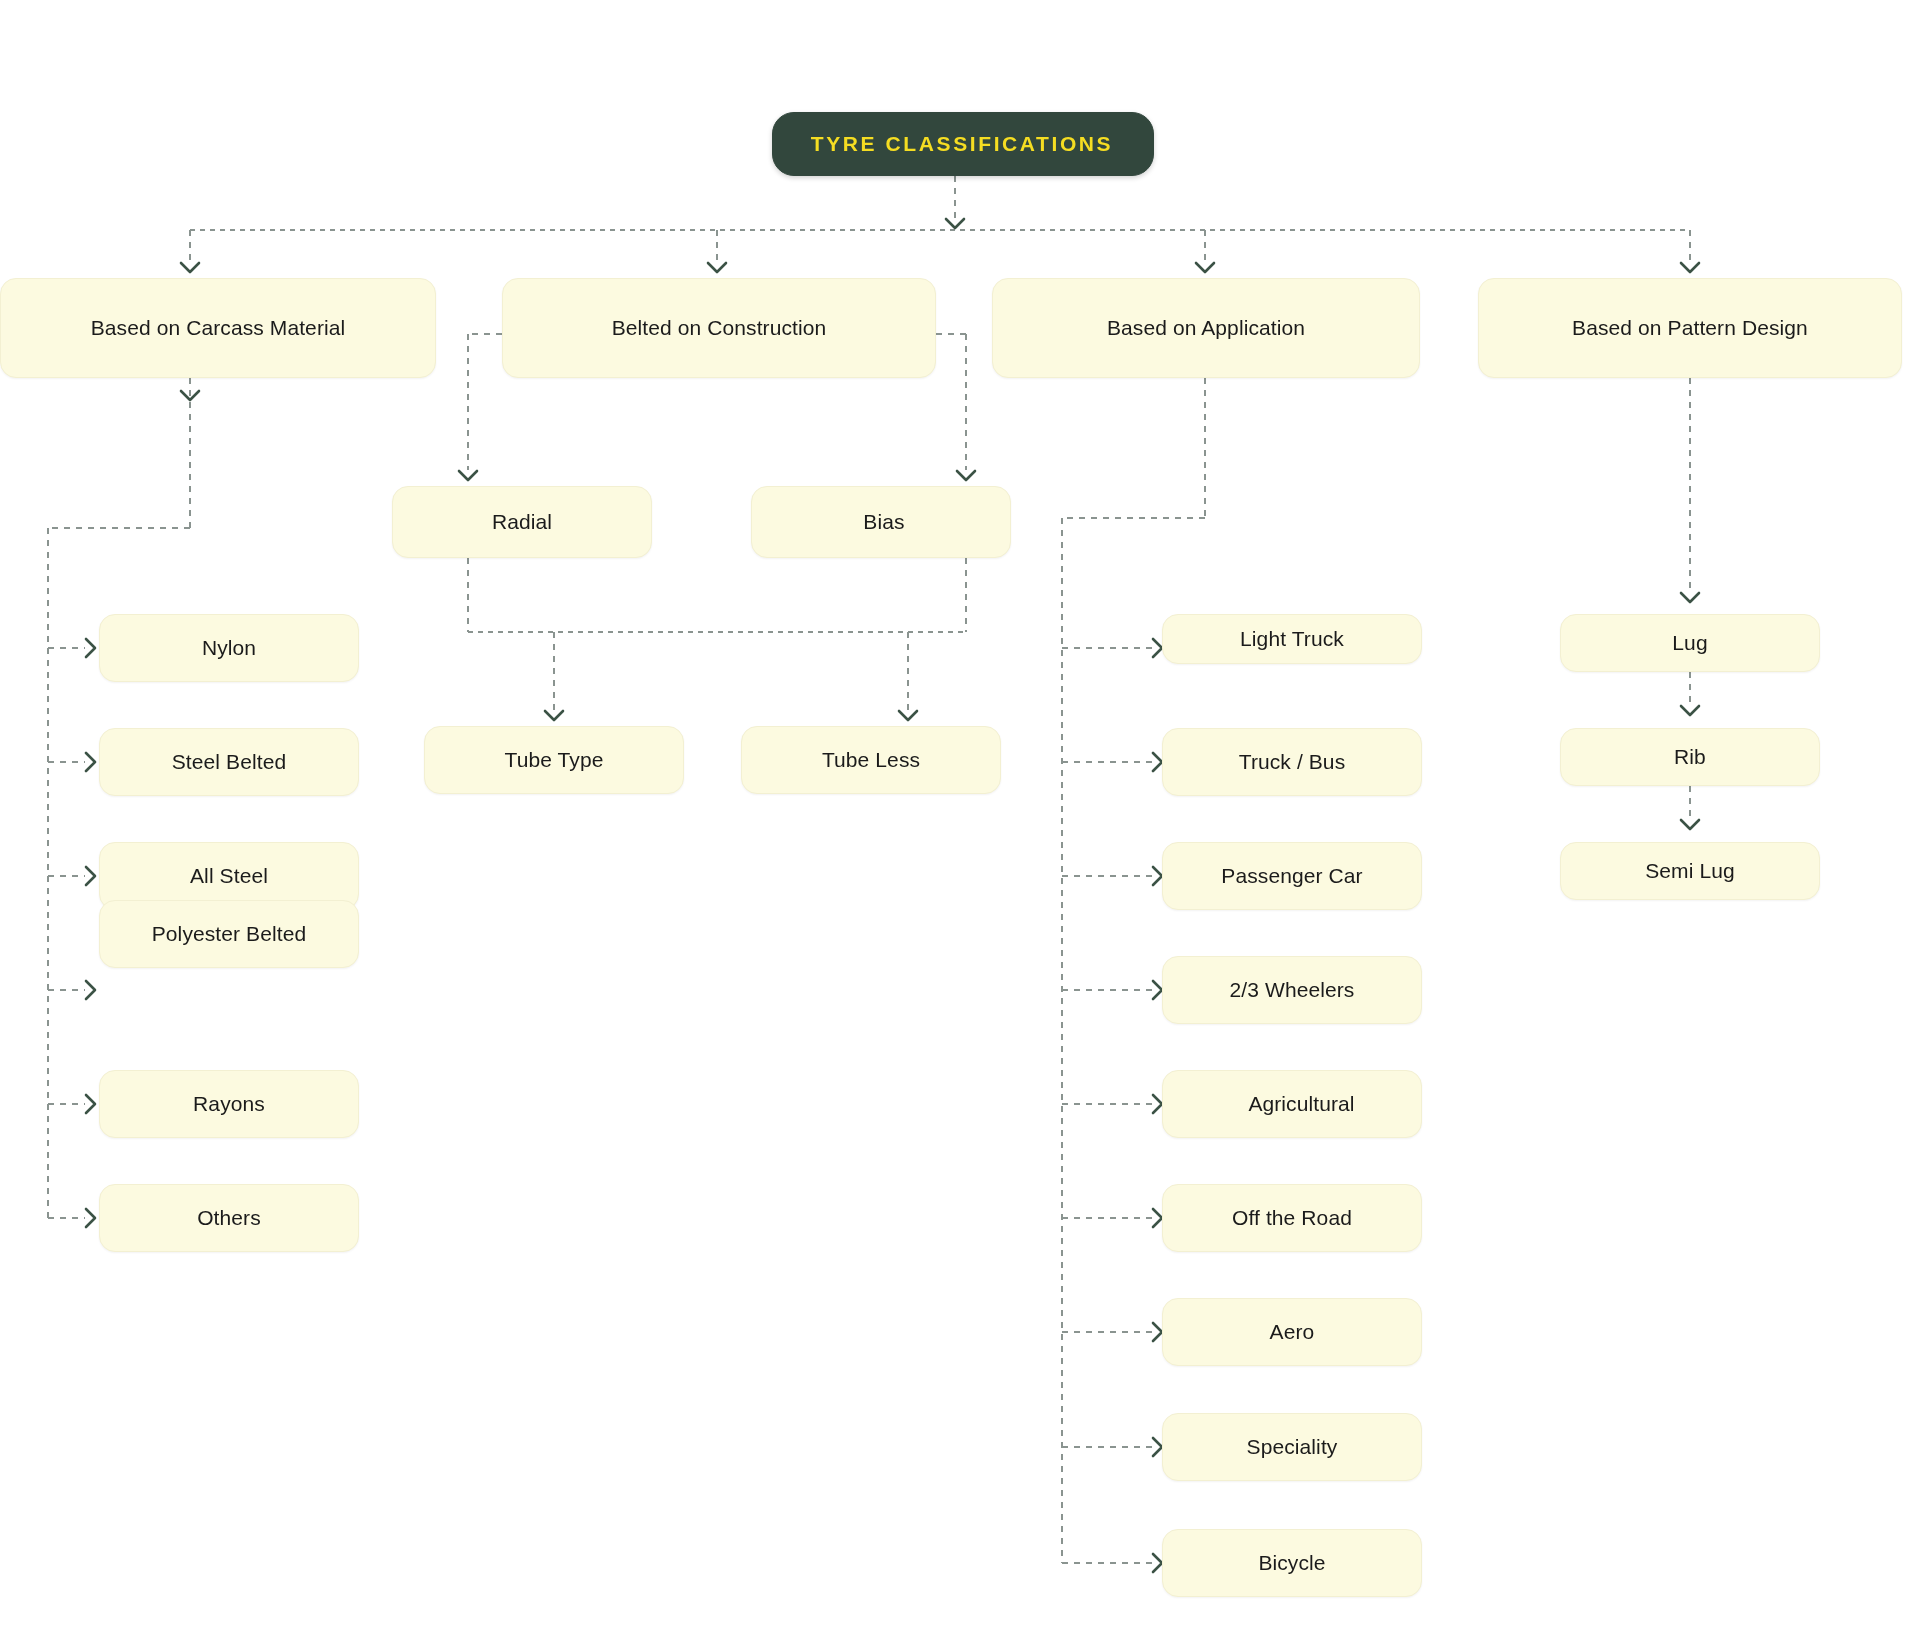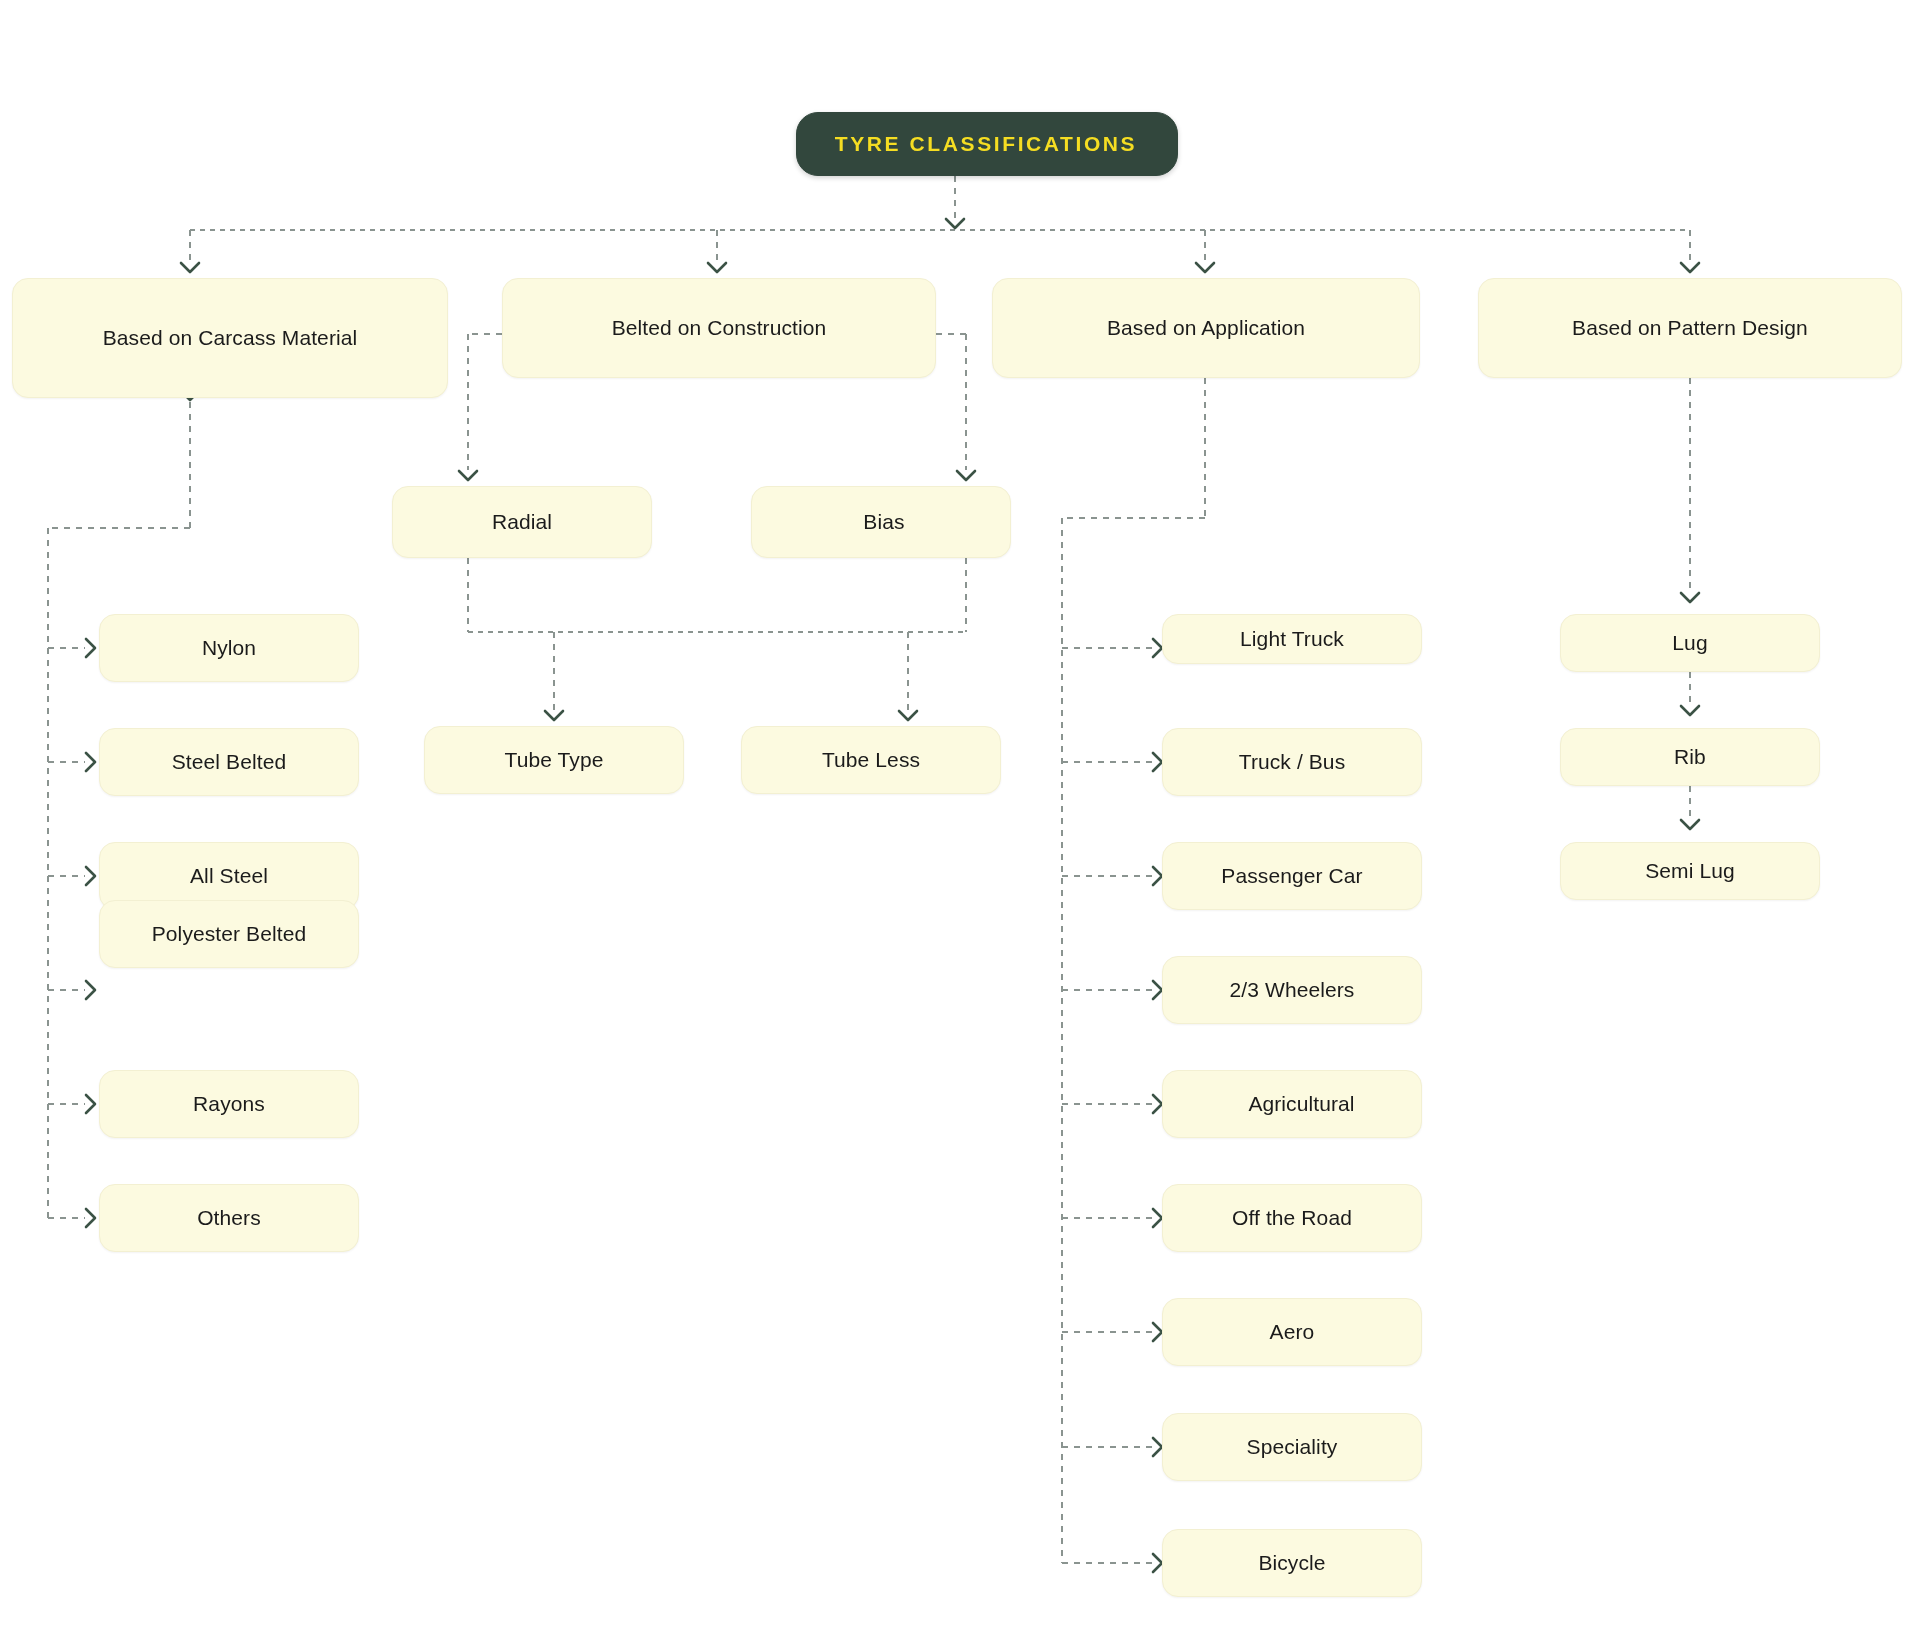--- a/index.html
+++ b/index.html
@@ -152,25 +152,25 @@
       <use href="#chevron-right" x="1162" y="1332"></use>
       <use href="#chevron-right" x="1162" y="1447"></use>
       <use href="#chevron-right" x="1162" y="1563"></use>
 
       <use href="#chevron-down" x="1690" y="602"></use>
       <use href="#chevron-down" x="1690" y="715"></use>
       <use href="#chevron-down" x="1690" y="829"></use>
     </g>
   </svg>
 
-  <div class="node root" style="left:796px; top:112px; width:382px; height:64px;padding-left:10px;">
+  <div class="node root" style="left:772px; top:112px; width:382px; height:64px;padding-left:10px;">
     <span>TYRE CLASSIFICATIONS</span>
   </div>
 
-  <div class="node lvl2" style="left:12px; top:278px; width:436px; height:120px;">
+  <div class="node lvl2" style="left:0; top:278px; width:436px; height:100px;">
     <span>Based on Carcass Material</span>
   </div>
 
   <div class="node lvl2" style="left:502px; top:278px; width:434px; height:100px;">
     <span>Belted on Construction</span>
   </div>
 
   <div class="node lvl2" style="left:992px; top:278px; width:428px; height:100px;">
     <span>Based on Application</span>
   </div>

